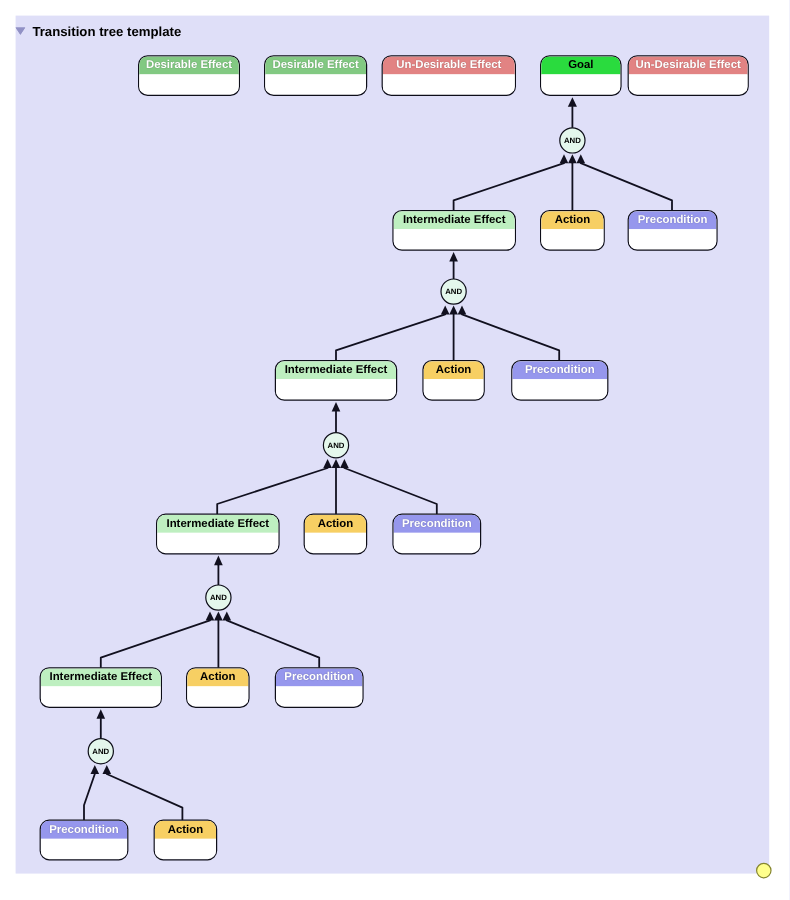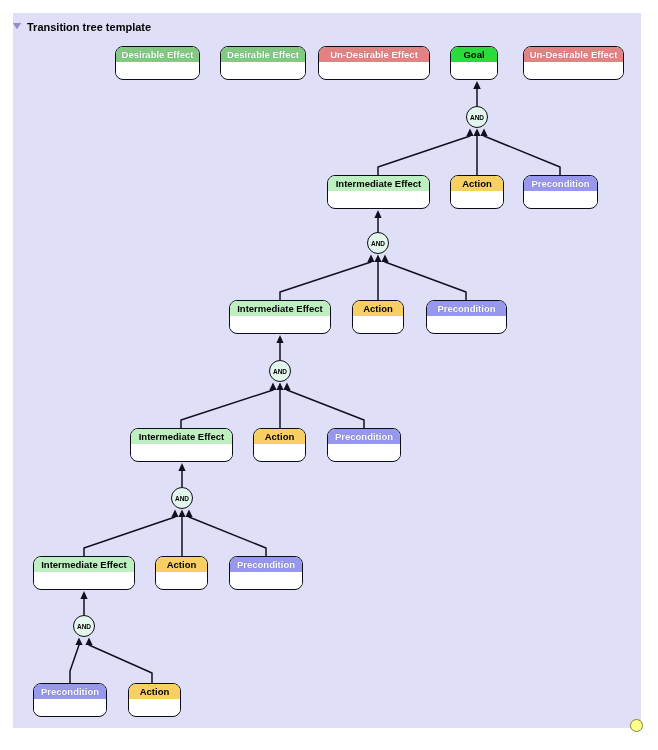--- a/index.html
+++ b/index.html
@@ -112,21 +112,21 @@
   <div class="node-body"></div>
 </div>
 <div class="node" style="left:220px;top:46px;width:86px;">
   <div class="node-header light-text" style="background: rgb(130, 201, 130); color: rgb(255, 255, 255);"><span class="node-label">Desirable Effect</span></div>
   <div class="node-body"></div>
 </div>
 <div class="node" style="left:318px;top:46px;width:112px;">
   <div class="node-header light-text" style="background: rgb(226, 131, 131); color: rgb(255, 255, 255);"><span class="node-label">Un-Desirable Effect</span></div>
   <div class="node-body"></div>
 </div>
-<div class="node" style="left:450px;top:46px;width:48px;">
+<div class="node" style="left:450px;top:46px;width:68px;">
   <div class="node-header" style="background: rgb(42, 219, 62); color: rgb(0, 0, 0);"><span class="node-label">Goal</span></div>
   <div class="node-body"></div>
 </div>
 <div class="node" style="left:523px;top:46px;width:101px;">
   <div class="node-header light-text" style="background: rgb(226, 131, 131); color: rgb(255, 255, 255);"><span class="node-label">Un-Desirable Effect</span></div>
   <div class="node-body"></div>
 </div>
 
 <div class="node" style="left:327px;top:175px;width:103px;">
   <div class="node-header" style="background: rgb(190, 239, 192); color: rgb(0, 0, 0);"><span class="node-label">Intermediate Effect</span></div>

